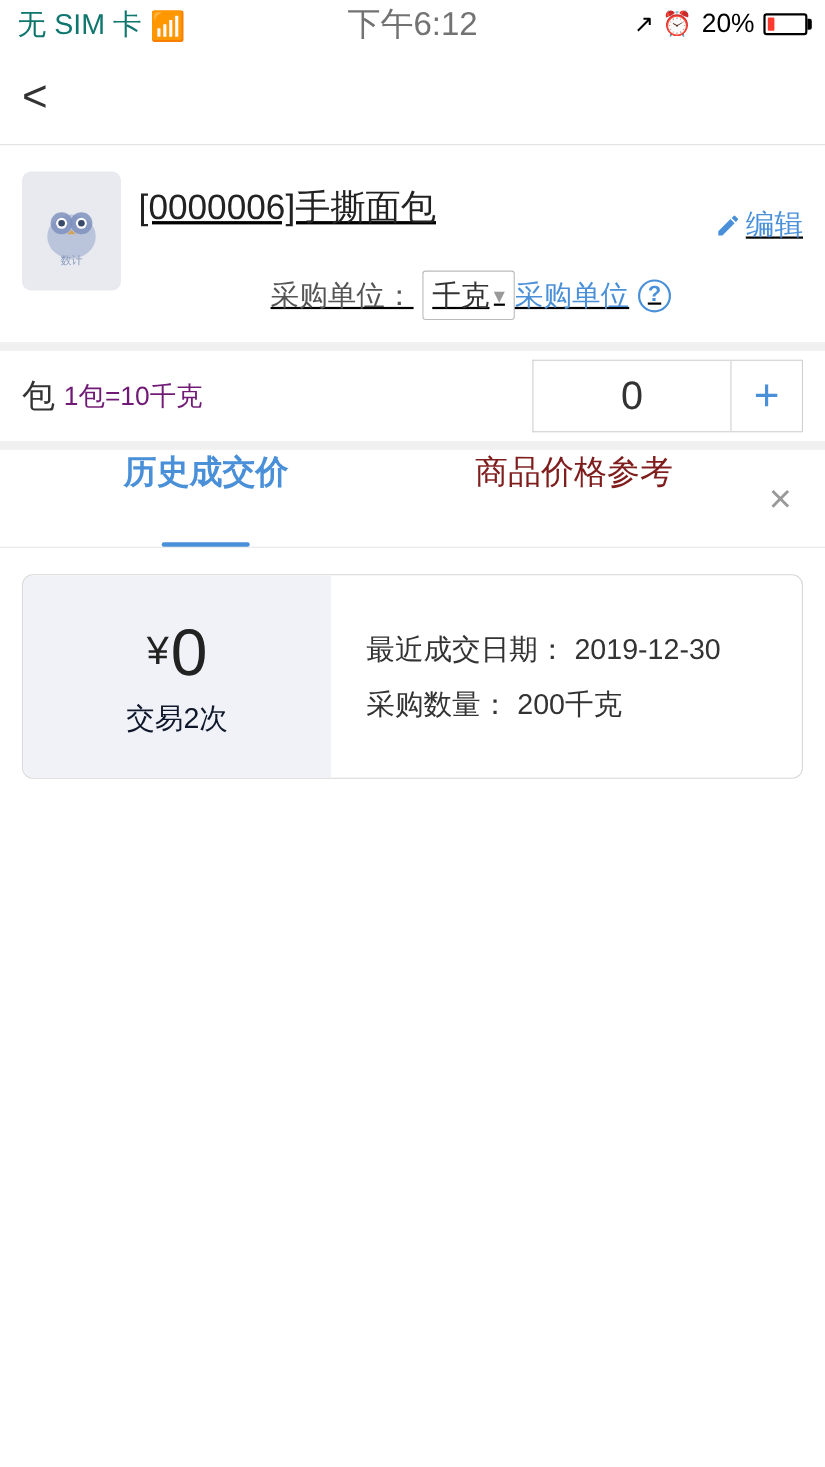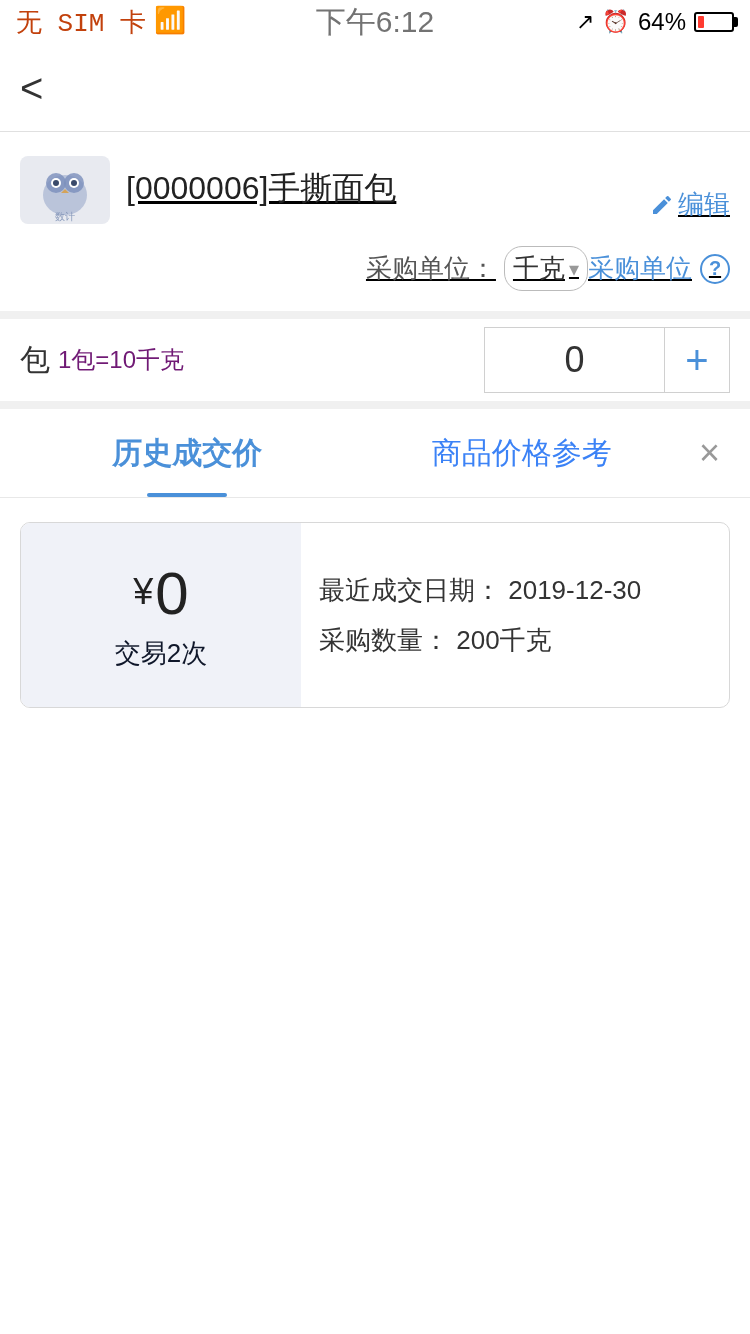--- a/index.html
+++ b/index.html
@@ -18,25 +18,24 @@
       height: 44px;
       background: #fff;
       display: flex;
       align-items: center;
       justify-content: space-between;
       padding: 0 16px;
       font-size: 28px;
     }
     .status-left {
       display: flex;
-      align-items: flex-start;
+      align-items: flex-end;
       gap: 8px;
       font-size: 26px;
-      color: #c2410c;
-      font-family: Liberation Mono, monospace;
+      color: #0f766e;
     }
     .status-center {
       font-size: 30px;
       font-weight: 500;
       color: #737373;
       position: absolute;
       left: 50%;
       transform: translateX(-50%);
     }
     .status-right {
@@ -110,21 +109,21 @@
       padding: 24px 20px 20px 20px;
       border-bottom: 8px solid #f0f0f0;
     }
     .product-header {
       display: flex;
       align-items: flex-start;
       gap: 16px;
     }
     .product-thumb {
       width: 90px;
-      height: 68px;
+      height: 108px;
       background: #e8eaf0;
       border-radius: 8px;
       display: flex;
       align-items: center;
       justify-content: center;
       flex-shrink: 0;
       overflow: hidden;
     }
     .product-info {
       flex: 1;
@@ -146,35 +145,35 @@
       font-size: 26px;
       display: flex;
       align-items: center;
       gap: 4px;
       cursor: pointer;
       margin-top: 31px;
     }
     .product-bottom-row {
       display: flex;
       align-items: center;
-      justify-content: flex-end;
+      justify-content: center;
       margin-top: 24px;
     }
     .unit-row {
       display: flex;
       align-items: center;
       gap: 8px;
       font-size: 26px;
       color: #555;
     }
     .unit-select-wrap {
       display: inline-flex;
       align-items: center;
       border: 1px solid #bbb;
-      border-radius: 18px;
+      border-radius: 3px;
       padding: 4px 8px;
       cursor: pointer;
     }
     .unit-select-text {
       font-size: 26px;
       color: #333;
     }
     .unit-chevron {
       font-size: 20px;
       color: #999;
@@ -260,34 +259,33 @@
       align-items: center;
       padding: 0 20px;
       height: 88px;
       position: relative;
     }
     .tab-item {
       flex: 1;
       display: flex;
       flex-direction: column;
       align-items: center;
-      justify-content: center;
       height: 100%;
       cursor: pointer;
       position: relative;
     }
     .tab-label {
       font-size: 30px;
     }
     .tab-label.active {
       color: #4a90d9;
       font-weight: 600;
     }
     .tab-label.inactive {
-      color: #3b82f6;
+      color: #7f1d1d;
     }
     .tab-underline {
       position: absolute;
       bottom: 0;
       left: 50%;
       transform: translateX(-50%);
       width: 80px;
       height: 4px;
       border-radius: 2px;
       background: #4a90d9;
@@ -334,21 +332,21 @@
     .price-value {
       font-size: 60px;
     }
     .price-sub {
       font-size: 26px;
       color: #0f172a;
       margin-top: 8px;
     }
     .price-right {
       flex: 1;
-      padding: 30px 18px;
+      padding: 30px 32px;
       display: flex;
       flex-direction: column;
       gap: 14px;
       justify-content: center;
     }
     .price-detail-row {
       font-size: 26px;
       color: #333;
       line-height: 1.4;
     }
@@ -366,21 +364,21 @@
   <div class="status-left">
     <span style="font-size:26px;">无 SIM 卡</span>
     <span style="font-size:26px;">📶</span>
   </div>
   <div class="status-center">
     <span>下午6:12</span>
   </div>
   <div class="status-right">
     <span style="font-size:22px;">↗</span>
     <span style="font-size:22px;">⏰</span>
-    <span style="font-size:24px;">64%</span>
+    <span style="font-size:24px;">20%</span>
     <span class="battery-icon">
       <span class="battery-body">
         <span class="battery-fill"></span>
       </span>
     </span>
   </div>
 </div>
 
 <div class="nav-bar">
   <span class="back-btn">&lt;</span>

